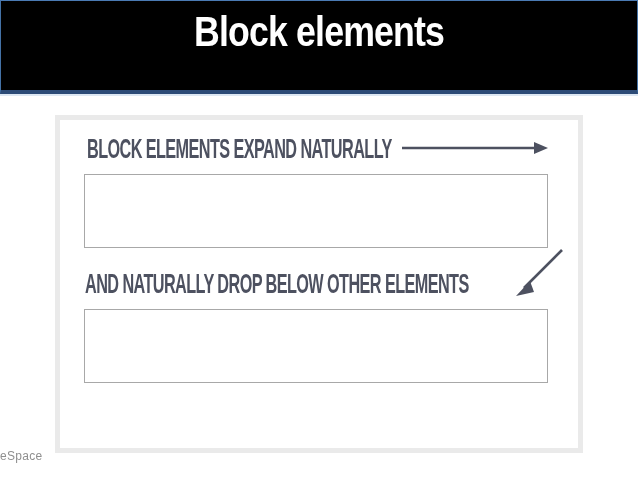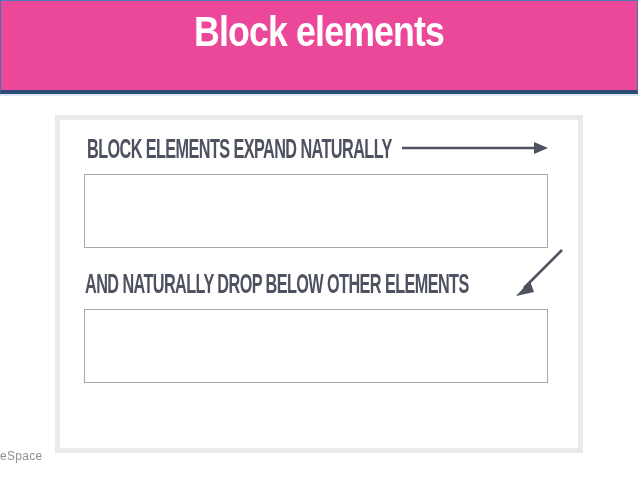--- a/index.html
+++ b/index.html
@@ -12,21 +12,21 @@
     overflow: hidden;
     position: relative;
   }
 
   
   .banner {
     position: absolute;
     left: 0; top: 0;
     width: 636px;
     height: 89px;
-    background: #ec4899;
+    background: #000000;
     border-left: 1px solid #4472a6;
     border-right: 1px solid #4472a6;
     border-top: 1px solid #4a7ab3;
     border-bottom: 4px solid #2d4b77;
     box-shadow: 0 2px 0 #dde7f3;
     display: flex;
     align-items: center;
     justify-content: center;
   }
   .banner-title {

